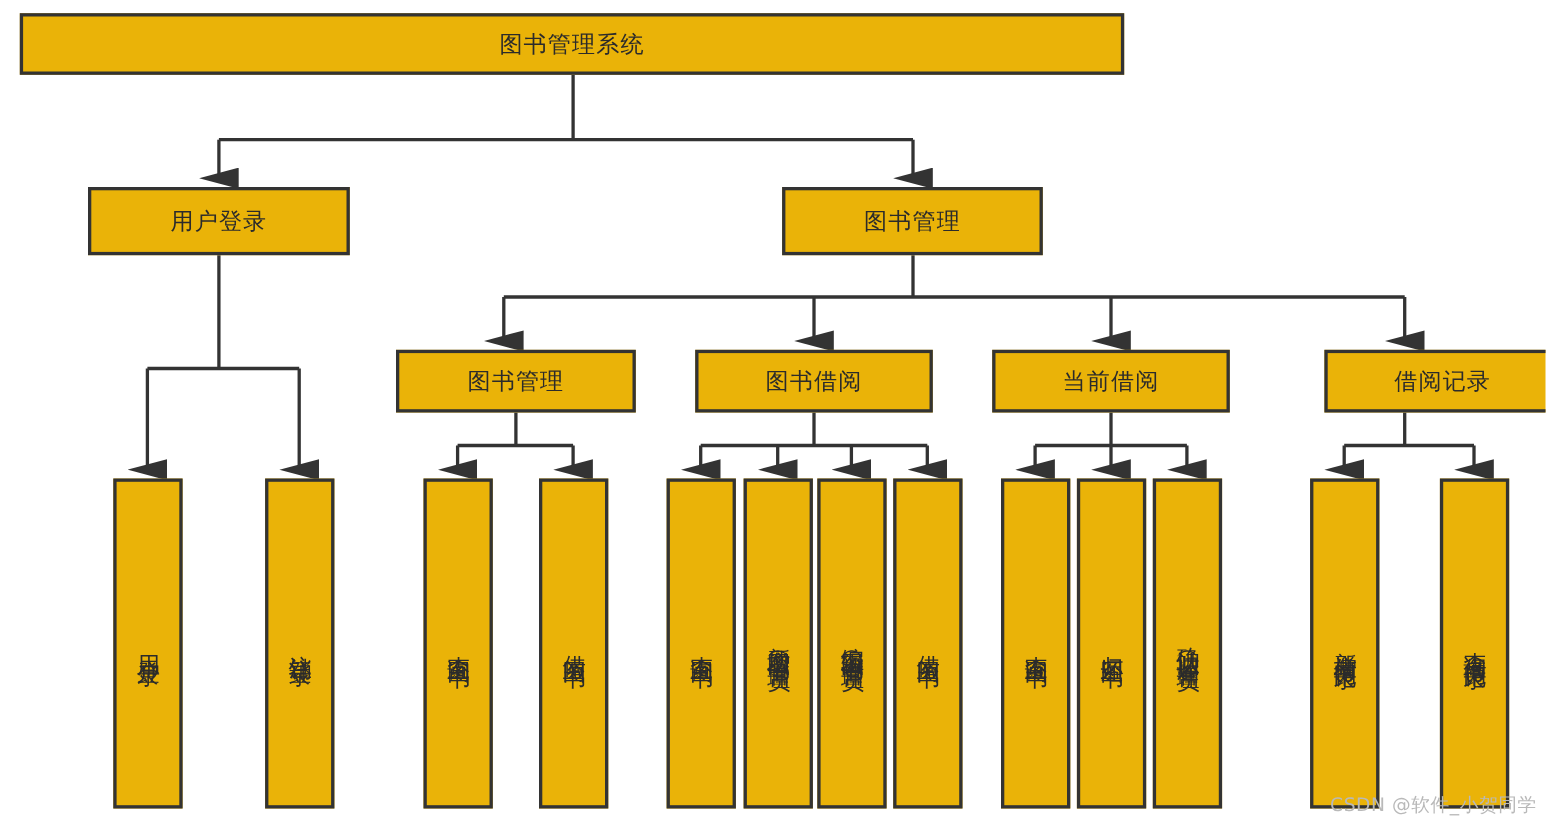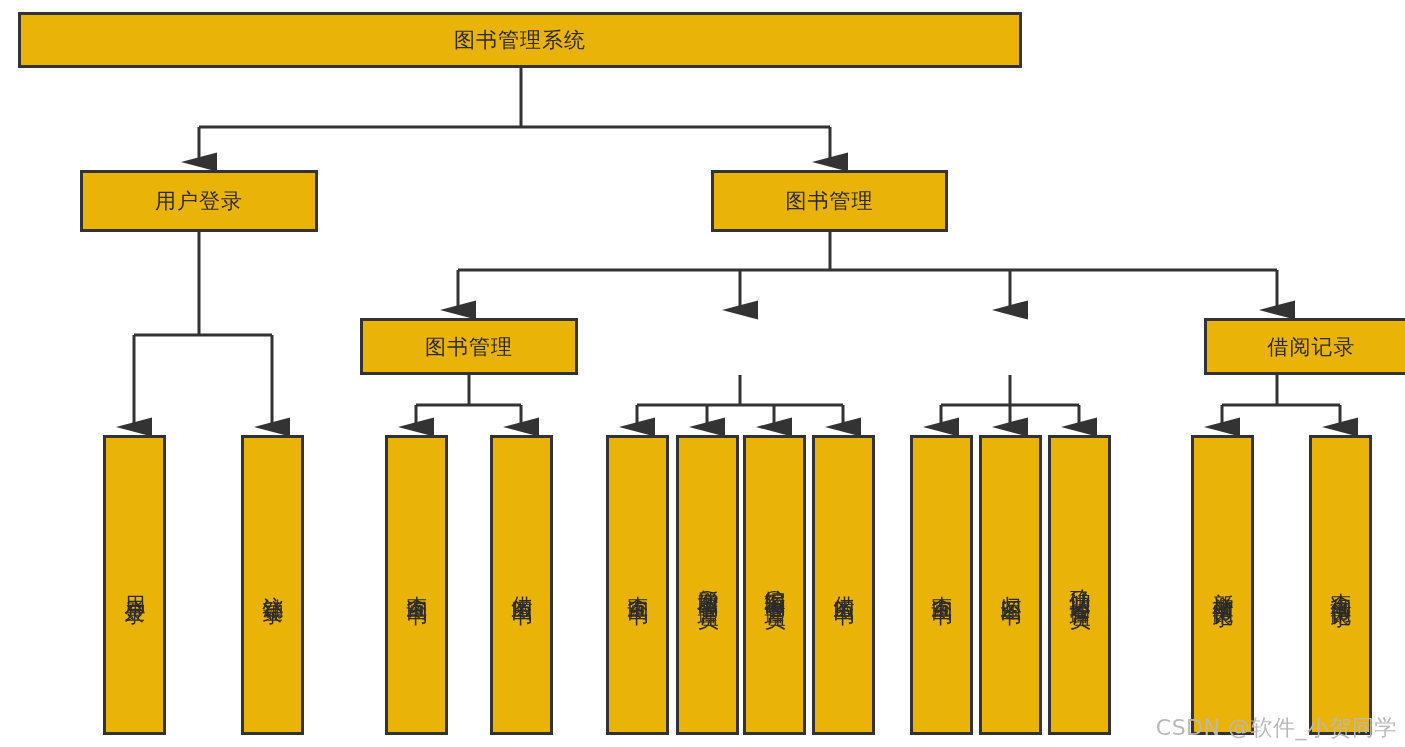--- a/index.html
+++ b/index.html
@@ -56,21 +56,21 @@
     display: block;
     white-space: nowrap;
   }
   .node .label {
     display: block;
   }
   .watermark {
     position: absolute;
     right: 8px;
     bottom: 4px;
-    font-size: 22px;
+    font-size: 17px;
     color: #b9b9b9;
     letter-spacing: 0.5px;
     white-space: nowrap;
     user-select: none;
   }
 </style>
 </head>
 <body>
 
 <div id="diagram-root">
@@ -132,20 +132,26 @@
   <div class="node horiz" style="left:80px; top:170px; width:238px; height:62px;">
     <span class="label">用户登录</span>
   </div>
   <div class="node horiz" style="left:711px; top:170px; width:237px; height:62px;">
     <span class="label">图书管理</span>
   </div>
 
   <div class="node horiz" style="left:360px; top:318px; width:218px; height:57px;">
     <span class="label">图书管理</span>
   </div>
+  <div class="node horiz" style="left:632px; top:318px; width:216px; height:57px;">
+    <span class="label">图书借阅</span>
+  </div>
+  <div class="node horiz" style="left:902px; top:318px; width:216px; height:57px;">
+    <span class="label">当前借阅</span>
+  </div>
   <div class="node horiz" style="left:1204px; top:318px; width:215px; height:57px;">
     <span class="label">借阅记录</span>
   </div>
 
   <div class="node vert" style="left:103px; top:435px; width:63px; height:300px;">
     <span class="label">用户登录</span>
   </div>
   <div class="node vert" style="left:241px; top:435px; width:63px; height:300px;">
     <span class="label">注销登录</span>
   </div>

